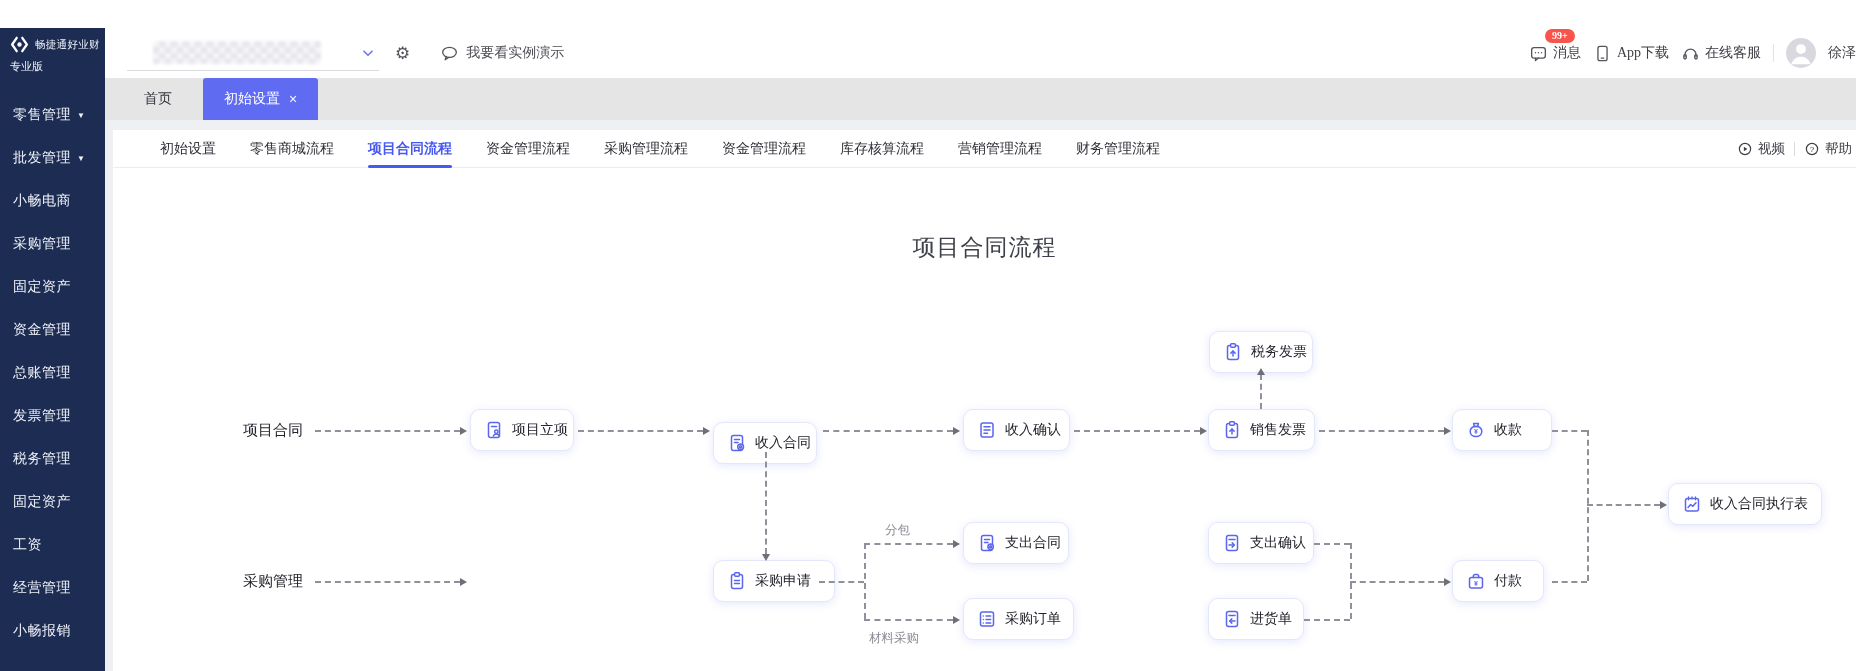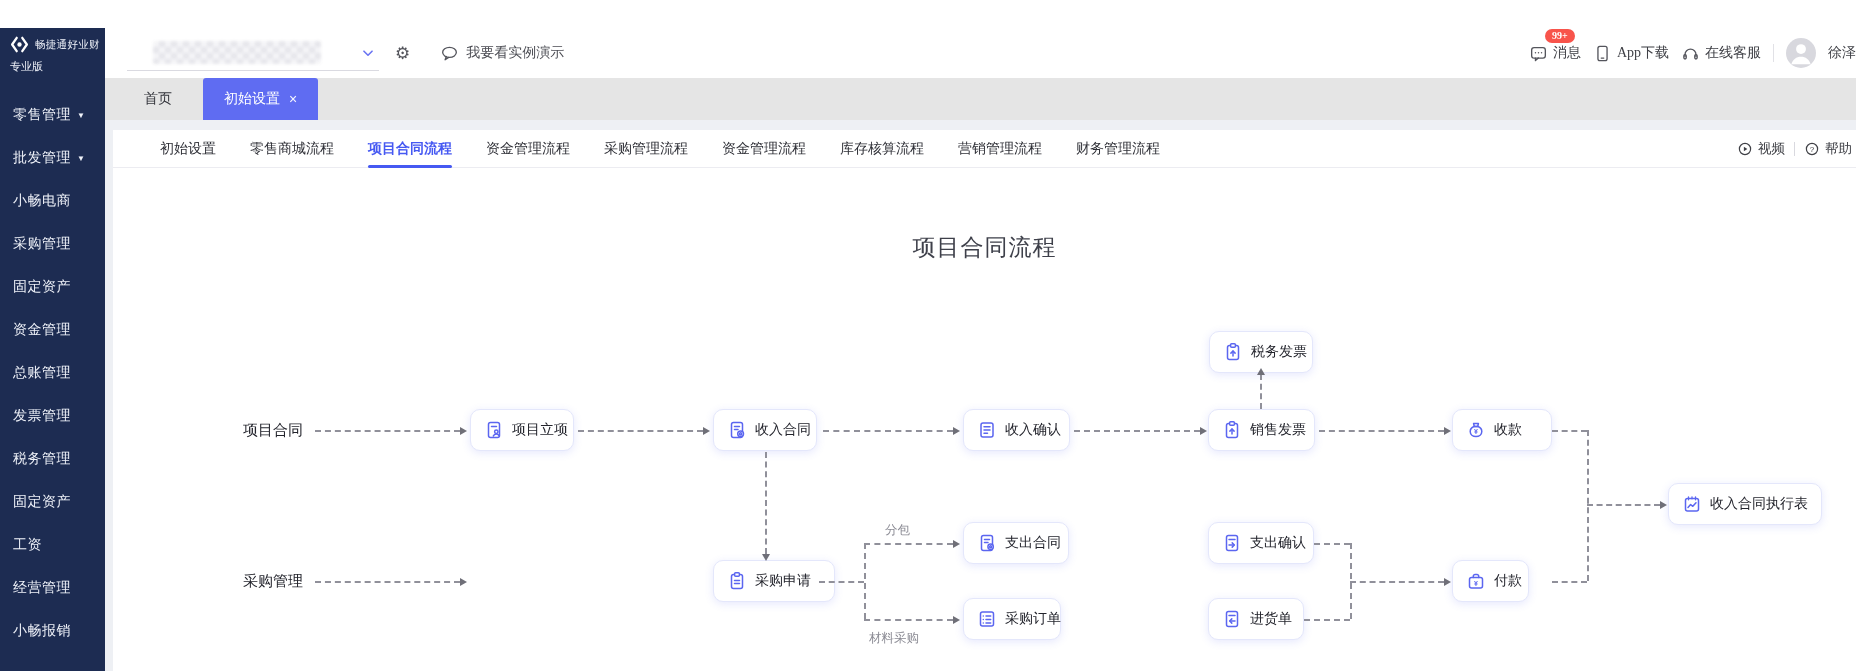--- a/index.html
+++ b/index.html
@@ -246,21 +246,21 @@
           <span>
             <svg width="20" height="20" viewBox="0 0 20 20" fill="none" stroke="#5B66F0" stroke-width="1.5" stroke-linecap="round" stroke-linejoin="round">
               <rect x="4.5" y="2.5" width="11" height="15" rx="2"></rect>
               <path d="M7.5 6.5h5"></path>
               <circle cx="12.3" cy="11.8" r="1.7"></circle>
               <path d="M9.3 16c.5-1.4 1.6-2.1 3-2.1s2.5.7 3 2.1"></path>
             </svg>
           </span>
           <span>项目立项</span>
         </div>
-        <div class="node" style="left: 600px; top: 241px; width: 104px;">
+        <div class="node" style="left: 600px; top: 254px; width: 104px;">
           <span>
             <svg width="20" height="20" viewBox="0 0 20 20" fill="none" stroke="#5B66F0" stroke-width="1.5" stroke-linecap="round" stroke-linejoin="round">
               <rect x="4.5" y="2.5" width="11" height="15" rx="2"></rect>
               <path d="M7.5 6.5h5M7.5 9.5h3.5"></path>
               <circle cx="13.6" cy="13.8" r="2.9" fill="#fff"></circle>
               <circle cx="13.6" cy="13.8" r="1.1"></circle>
             </svg>
           </span>
           <span>收入合同</span>
         </div>
@@ -330,41 +330,41 @@
           <span>
             <svg width="20" height="20" viewBox="0 0 20 20" fill="none" stroke="#5B66F0" stroke-width="1.5" stroke-linecap="round" stroke-linejoin="round">
               <rect x="4.5" y="2.5" width="11" height="15" rx="2"></rect>
               <path d="M7 6.5h6"></path>
               <path d="M7 12h5"></path>
               <path d="M10.2 9.9l2.1 2.1-2.1 2.1"></path>
             </svg>
           </span>
           <span>支出确认</span>
         </div>
-        <div class="node" style="left: 850px; top: 430px; width: 98px;">
+        <div class="node" style="left: 850px; top: 430px; width: 111px;">
           <span>
             <svg width="20" height="20" viewBox="0 0 20 20" fill="none" stroke="#5B66F0" stroke-width="1.5" stroke-linecap="round" stroke-linejoin="round">
               <rect x="3.5" y="3" width="13" height="14" rx="2"></rect>
               <path d="M6.3 7h.01M9 7h4.7M6.3 10.5h.01M9 10.5h4.7M6.3 14h.01M9 14h4.7"></path>
             </svg>
           </span>
           <span>采购订单</span>
         </div>
         <div class="node" style="left: 1095px; top: 430px; width: 96px;">
           <span>
             <svg width="20" height="20" viewBox="0 0 20 20" fill="none" stroke="#5B66F0" stroke-width="1.5" stroke-linecap="round" stroke-linejoin="round">
               <rect x="4.5" y="2.5" width="11" height="15" rx="2"></rect>
               <path d="M7 6.5h6"></path>
               <path d="M13 12H8"></path>
               <path d="M9.8 9.9L7.7 12l2.1 2.1"></path>
             </svg>
           </span>
           <span>进货单</span>
         </div>
-        <div class="node" style="left: 1339px; top: 392px; width: 77px;">
+        <div class="node" style="left: 1339px; top: 392px; width: 92px;">
           <span>
             <svg width="20" height="20" viewBox="0 0 20 20" fill="none" stroke="#5B66F0" stroke-width="1.5" stroke-linecap="round" stroke-linejoin="round">
               <rect x="3.5" y="6.5" width="13" height="10.5" rx="2"></rect>
               <path d="M7.3 6.5V5.2A1.7 1.7 0 019 3.5h2a1.7 1.7 0 011.7 1.7v1.3"></path>
               <text x="10" y="14.6" font-size="7" text-anchor="middle" fill="#5B66F0" stroke="none" font-weight="bold">¥</text>
             </svg>
           </span>
           <span>付款</span>
         </div>
         <div class="node" style="left: 1555px; top: 315px; width: 154px;">

